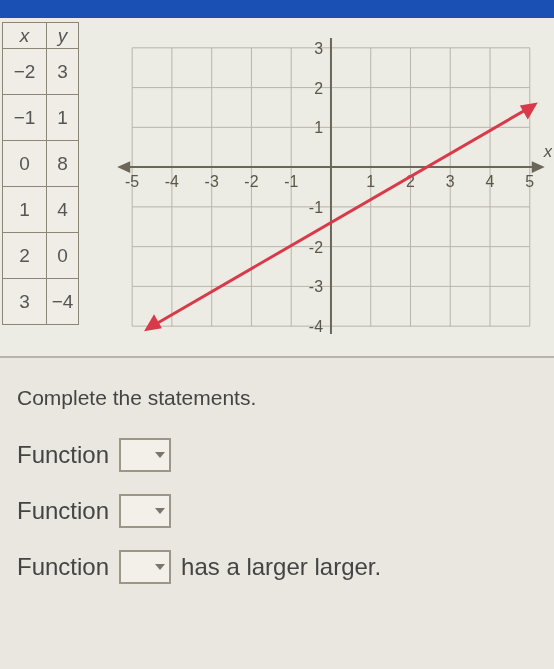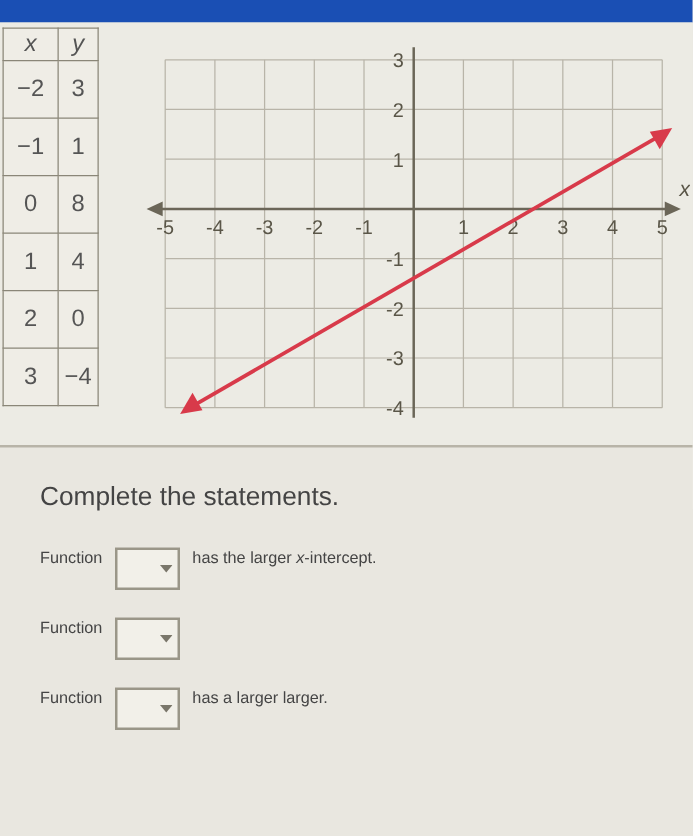--- a/index.html
+++ b/index.html
@@ -15,23 +15,23 @@
 .datatable .ycol{width:32px}
 .graphwrap{position:absolute;left:100px;top:0;right:2px;bottom:2px}
 svg.graph{width:100%;height:100%}
 .gridline{stroke:#b8b4a8;stroke-width:1}
 .axisline{stroke:#6b6658;stroke-width:2}
 .arrowhead{fill:#6b6658}
 .plotline{stroke:#d83a4a;stroke-width:3}
 .plotarrow{fill:#d83a4a}
 .ticklabel{font-size:16px;fill:#5a5648;font-family:Arial}
 .axislabel{font-size:17px;fill:#5a5648;font-family:Arial;font-style:italic}
-.lower{position:relative;padding:28px 14px 0 32px}
+.lower{position:relative;padding:28px 14px 0 17px}
 .prompt{font-size:21px;color:#444;margin-bottom:28px}
-.strow{display:flex;align-items:flex-start;margin-bottom:22px;font-size:13px;color:#444}
+.strow{display:flex;align-items:center;margin-bottom:22px;font-size:24px;color:#444}
 .strow .lead{margin-right:10px}
 .selbox{width:52px;height:34px;border:2px solid #9a9688;background:#f2f0e9;display:flex;align-items:center;justify-content:flex-end;padding-right:4px;margin-right:10px}
 .selbox svg{width:10px;height:10px}
 .var{font-style:italic}
 </style>
 </head>
 <body>
 
 <div class="topbar"></div>
 
@@ -134,23 +134,20 @@
   <div class="lower">
     <div class="prompt">Complete the statements.</div>
 
     <div class="strow">
       <span class="lead">Function</span>
       <div class="selbox">
         <svg viewBox="0 0 10 10">
             <polygon points="0,2 10,2 5,8" fill="#7a766a"></polygon>
           </svg>
       </div>
-      <span>
-        <span>has the larger </span><span class="var">x</span><span>-intercept.</span>
-      </span>
     </div>
 
     <div class="strow">
       <span class="lead">Function</span>
       <div class="selbox">
         <svg viewBox="0 0 10 10">
             <polygon points="0,2 10,2 5,8" fill="#7a766a"></polygon>
           </svg>
       </div>
     </div>

